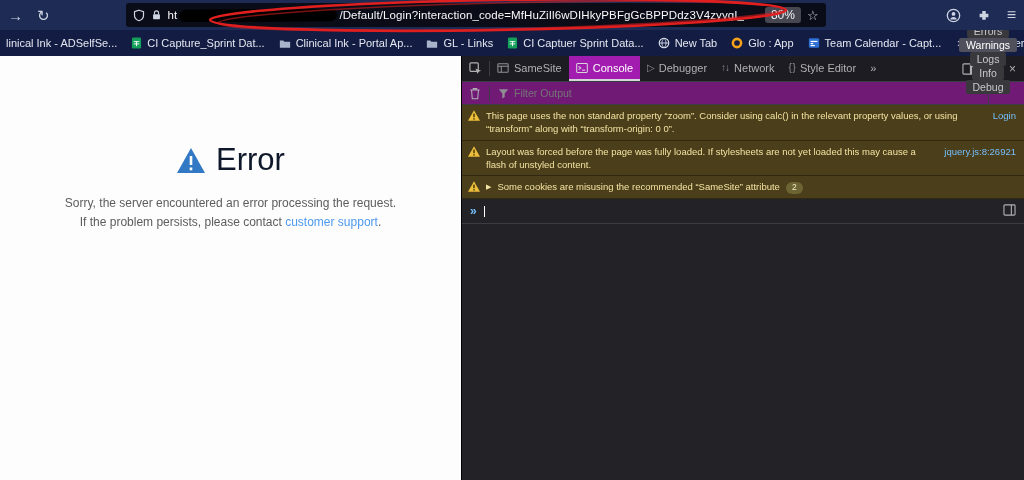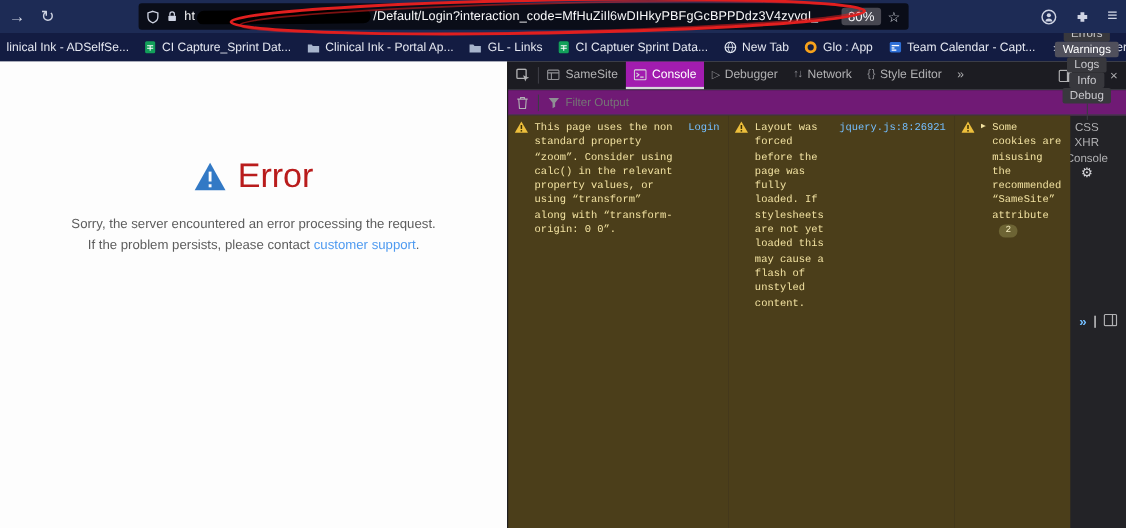--- a/index.html
+++ b/index.html
@@ -24,21 +24,21 @@
   .bookmarks { height:26px; background:#131c42; display:flex; align-items:center; gap:2px; padding:0 6px 0 0; color:#e4e7f0; font-size:11px; }
   .bm { display:flex; align-items:center; gap:5px; padding:2px 6px; border-radius:3px; white-space:nowrap; }
   .bm svg { flex:0 0 auto; }
   .bm-chevrons { margin-left:auto; color:#cfd4e3; font-size:12px; padding:0 8px; }
   .bm-other { display:flex; align-items:center; gap:5px; padding:2px 6px; white-space:nowrap; }
 
   
   .content { display:flex; height:425px; }
   .page { width:461px; background:#fdfdfd; position:relative; }
   .error-head { margin-top:86px; display:flex; justify-content:center; align-items:center; gap:10px; }
-  .error-title { color:#b91c1c; font-size:31px; }
+  .error-title { color:#0f172a; font-size:31px; }
   .error-msg { margin-top:16px; text-align:center; font-size:12px; color:#5c5c5c; line-height:1.55; }
   .support-link { color:#4e9af0; text-decoration:none; }
 
   
   .devtools { width:563px; background:#232327; color:#d7d7db; display:flex; flex-direction:column; border-left:1px solid #000; }
   .dt-tabs { height:26px; background:#1c1c22; border-bottom:1px solid #3c3c44; display:flex; align-items:stretch; font-size:11px; }
   .dt-tool { display:flex; align-items:center; padding:0 7px; color:#b1b1b3; }
   .dt-tab { display:flex; align-items:center; gap:5px; padding:0 7px; color:#b1b1b3; border-bottom:2px solid transparent; cursor:default; }
   .dt-tab.active { color:#ffffff; background:#a21caf; border-bottom-color:#d7d7db; }
   .vsep { width:1px; height:15px; background:#3c3c44; align-self:center; }
@@ -47,21 +47,21 @@
   .tab-txt-icon { font-size:10px; color:#8f8f94; letter-spacing:-1px; }
 
   .dt-filter { height:23px; background:#701a75; border-bottom:1px solid #3c3c44; display:flex; align-items:center; padding:0 7px; gap:8px; font-size:10.5px; }
   .filter-box { display:flex; align-items:center; gap:5px; }
   .filter-input { background:transparent; border:none; outline:none; color:#8f8f94; font-size:10.5px; width:110px; font-family:"Liberation Sans",sans-serif; }
   .pills { margin-left:auto; display:flex; align-items:center; gap:0;flex-direction:column; }
   .pill { background:#38383d; color:#c8c8cc; padding:1px 7px; border-radius:2px; cursor:default; }
   .pill.active { background:#50505c; color:#ffffff; }
   .type-filter { color:#b1b1b3; padding:1px 5px; cursor:default; }
 
-  .console { flex:1; display:flex; font-family:Liberation Mono, monospace; font-size:9.5px; }
+  .console { flex:1; display:flex; flex-direction:column; font-family:Liberation Sans, sans-serif; font-size:9.5px; }
   .msg { display:flex; align-items:flex-start; gap:6px; padding:4px 8px 4px 6px; background:#4b3e1a; color:#f3e3a2; border-bottom:1px solid rgba(0,0,0,.35); line-height:1.4; }
   .msg-text { flex:1; }
   .msg-src { color:#75bfff; white-space:nowrap; margin-left:8px; cursor:pointer; }
   .badge { background:#6d6434; border-radius:8px; padding:0 6px; font-size:8.5px; color:#f7eec0; margin-left:6px; display:inline-block; }
   .caret-exp { font-size:7px; color:#f3e3a2; margin-top:2px; }
   .warn-svg { margin-top:1px; }
 
   .prompt { display:flex; align-items:center; gap:7px; padding:5px 8px; border-bottom:1px solid #3c3c44; }
   .prompt-sym { color:#75bfff; font-weight:bold; font-size:12px; }
   .cursor { width:1px; height:11px; background:#ffffff; animation:blink 1.1s steps(1) infinite; }

